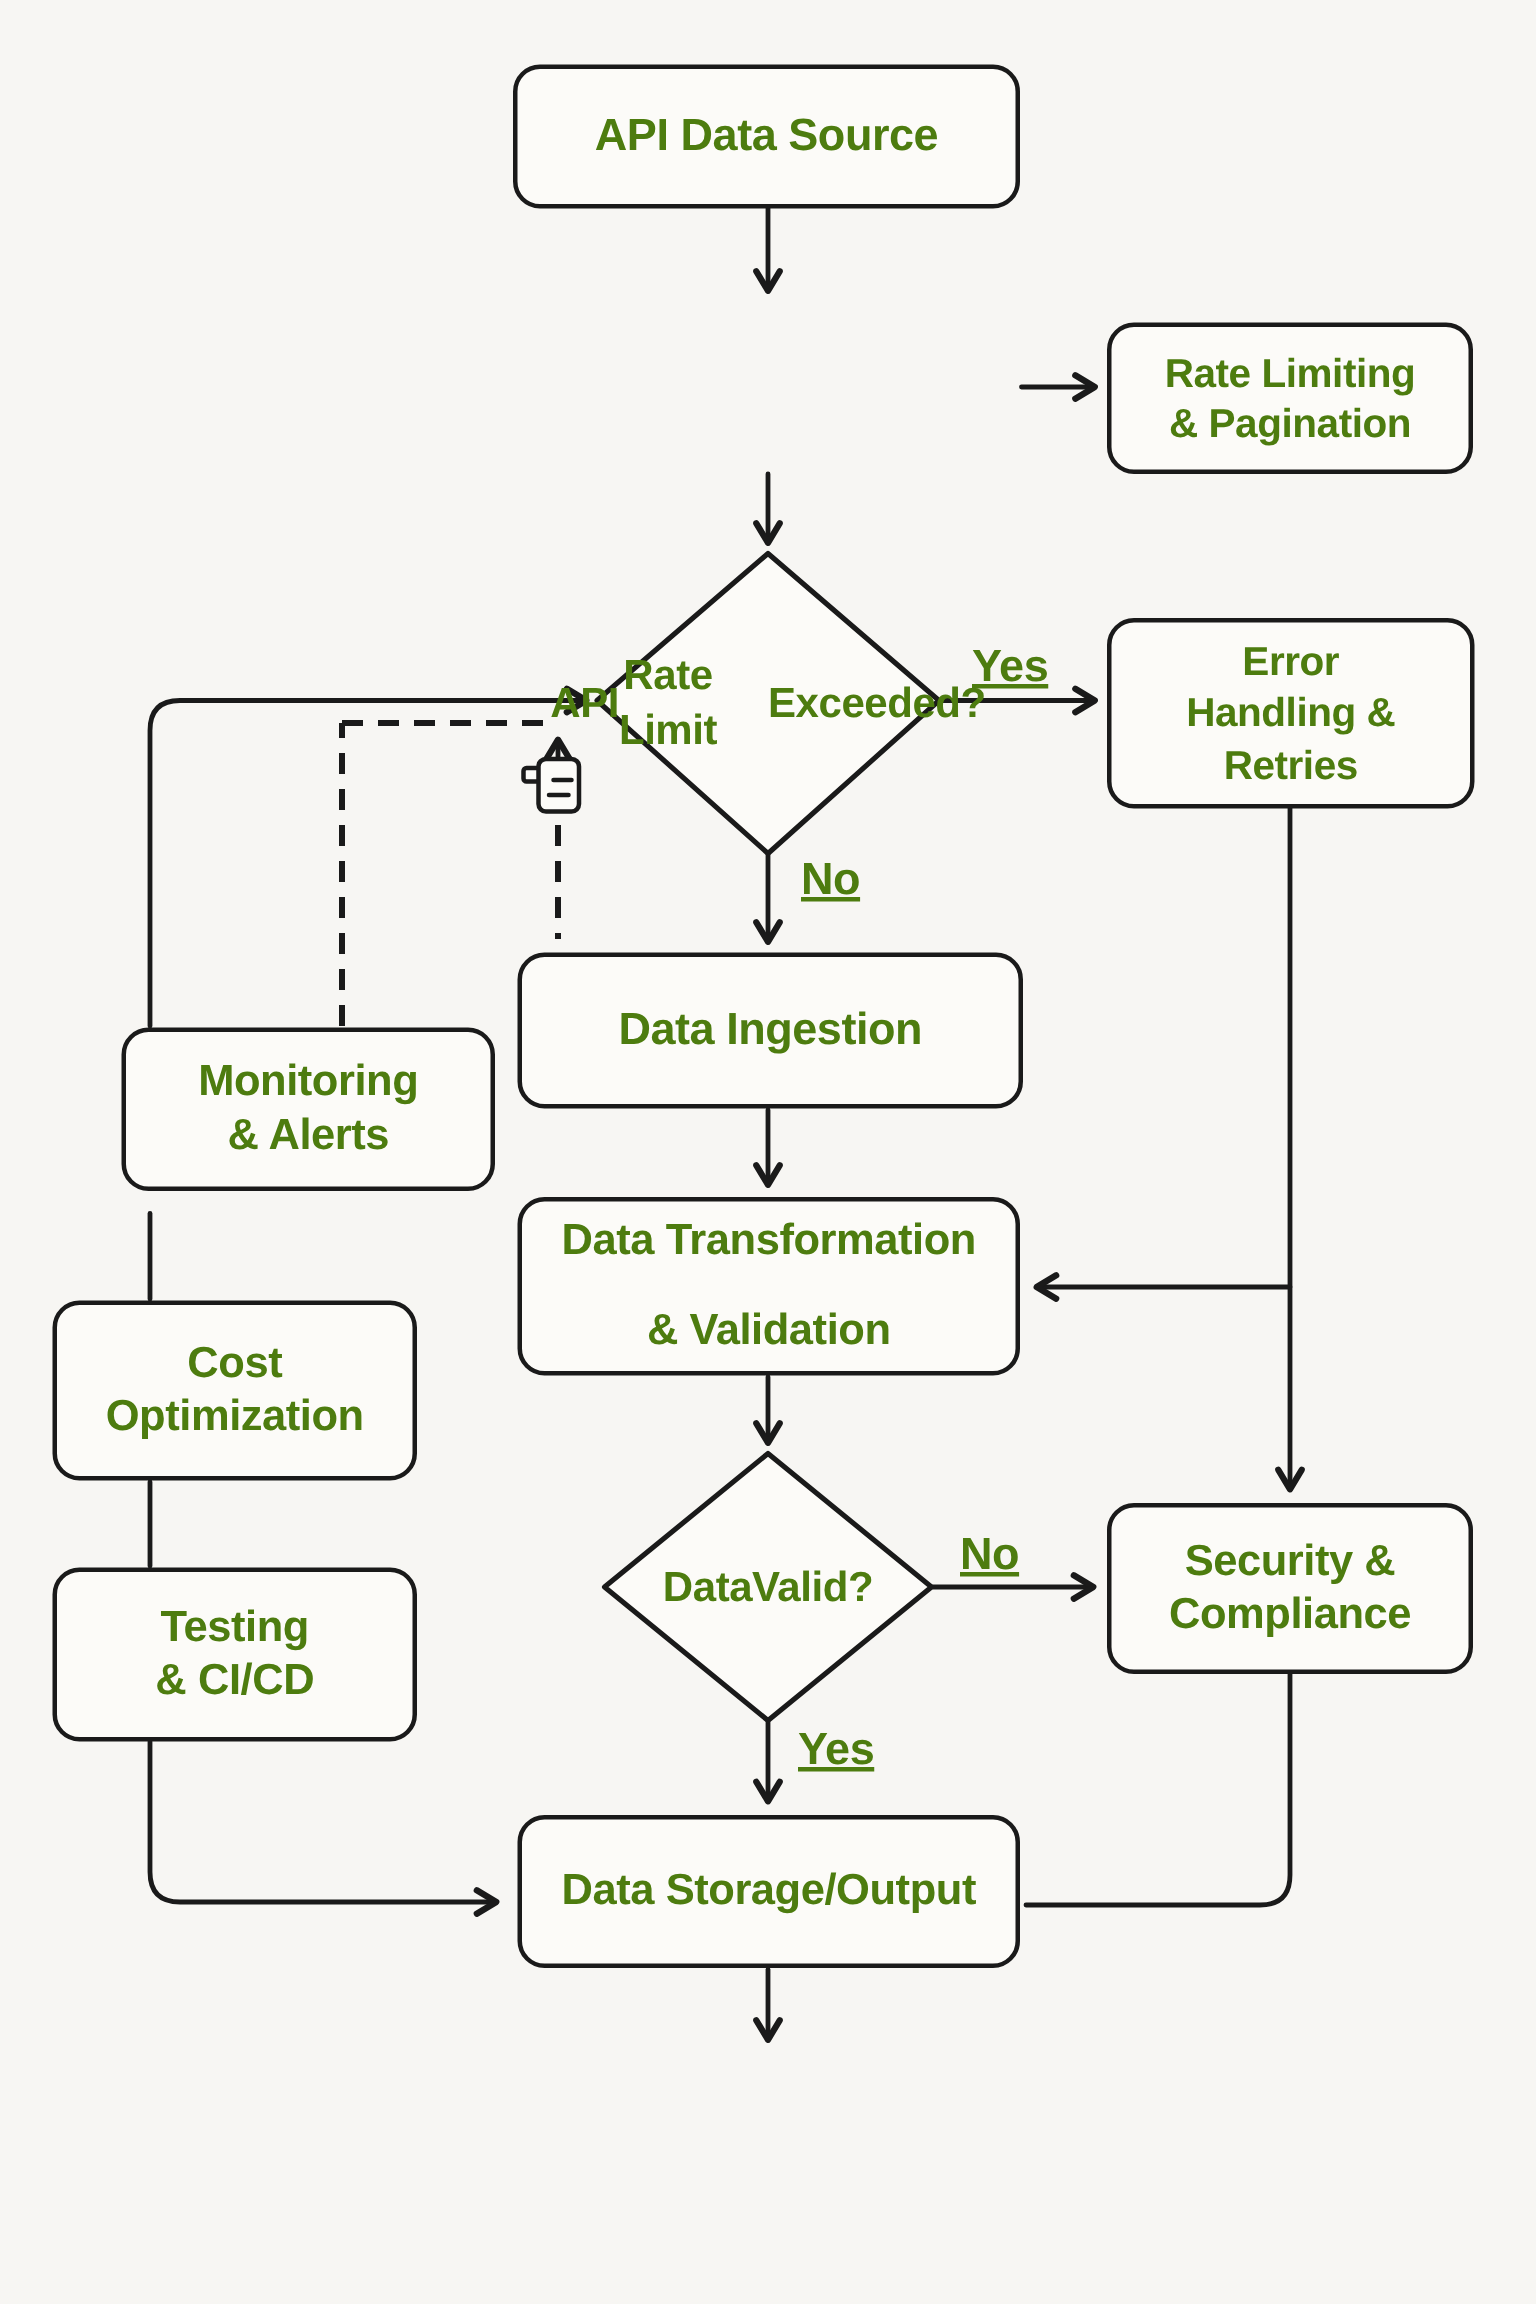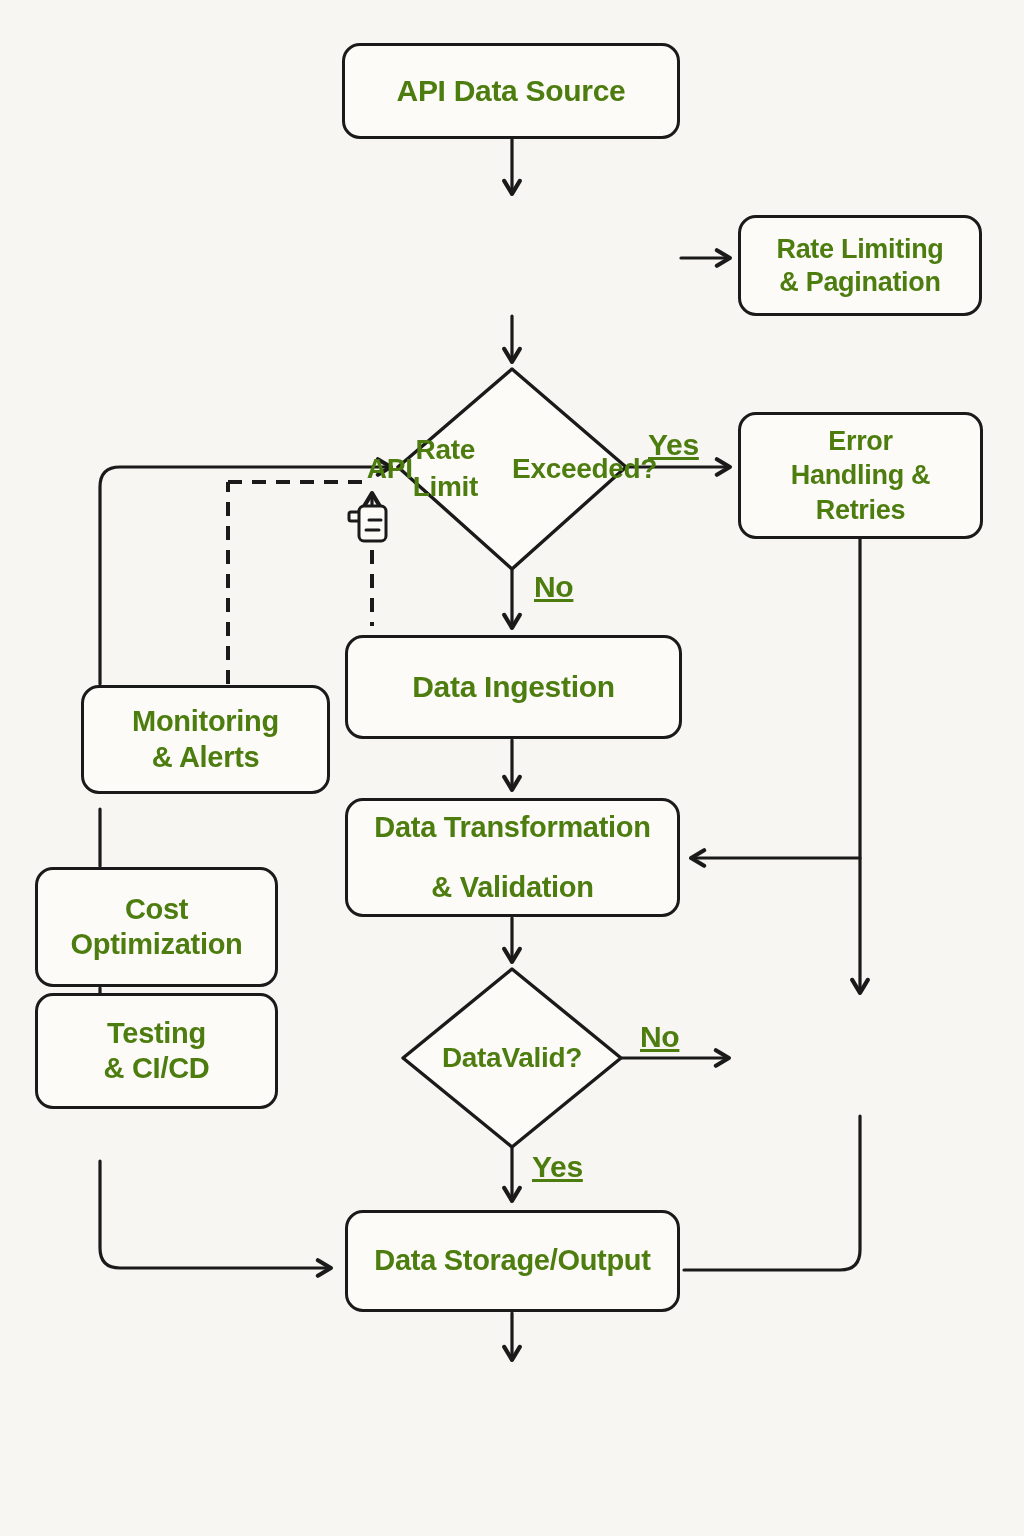--- a/index.html
+++ b/index.html
@@ -26,21 +26,21 @@
   .n-api-request{left:345px;top:202px;width:332px;height:113px;font-size:30px;}
   .n-rate-limiting{left:738px;top:215px;width:244px;height:101px;font-size:27px;}
   .n-error-handling{left:738px;top:412px;width:245px;height:127px;font-size:27px;line-height:1.28;}
   .n-data-ingestion{left:345px;top:635px;width:337px;height:104px;font-size:30px;}
   .n-data-transformation{left:345px;top:798px;width:335px;height:119px;font-size:29px;gap:24px;}
   .n-security{left:738px;top:1002px;width:244px;height:114px;font-size:29px;}
   .n-data-storage{left:345px;top:1210px;width:335px;height:102px;font-size:29px;text-align:right;}
   .n-output-data{left:345px;top:1368px;width:335px;height:95px;font-size:30px;}
   .n-monitoring{left:33px;top:685px;width:249px;height:109px;font-size:29px;margin-left:48px;}
   .n-cost{left:35px;top:867px;width:243px;height:120px;font-size:29px;}
-  .n-testing{left:35px;top:993px;width:243px;height:116px;font-size:29px;}
+  .n-testing{left:35px;top:1045px;width:243px;height:116px;font-size:29px;}
   
   .d1-text{left:400px;top:410px;width:224px;height:118px;font-size:28px;line-height:1.32;}
   .d1-text .shift{margin-left:34px;}
   .d2-text{left:412px;top:1016px;width:200px;height:84px;font-size:28px;line-height:1.32;}
   
   .lbl-yes1{left:648px;top:428px;font-size:30px;}
   .lbl-no1{left:534px;top:570px;font-size:30px;}
   .lbl-no2{left:640px;top:1020px;font-size:30px;}
   .lbl-yes2{left:532px;top:1150px;font-size:30px;}
 </style>
@@ -114,20 +114,24 @@
 
   <div class="node n-data-ingestion">
     <span>Data Ingestion</span>
   </div>
 
   <div class="node n-data-transformation">
     <span>Data Transformation</span>
     <span>&amp; Validation</span>
   </div>
 
+  <div class="node n-security">
+    <span>Security &amp;</span>
+    <span>Compliance</span>
+  </div>
 
   <div class="node n-data-storage">
     <span>Data Storage/Output</span>
   </div>
 
 
   <div class="node n-monitoring">
     <span>Monitoring</span>
     <span>&amp; Alerts</span>
   </div>

